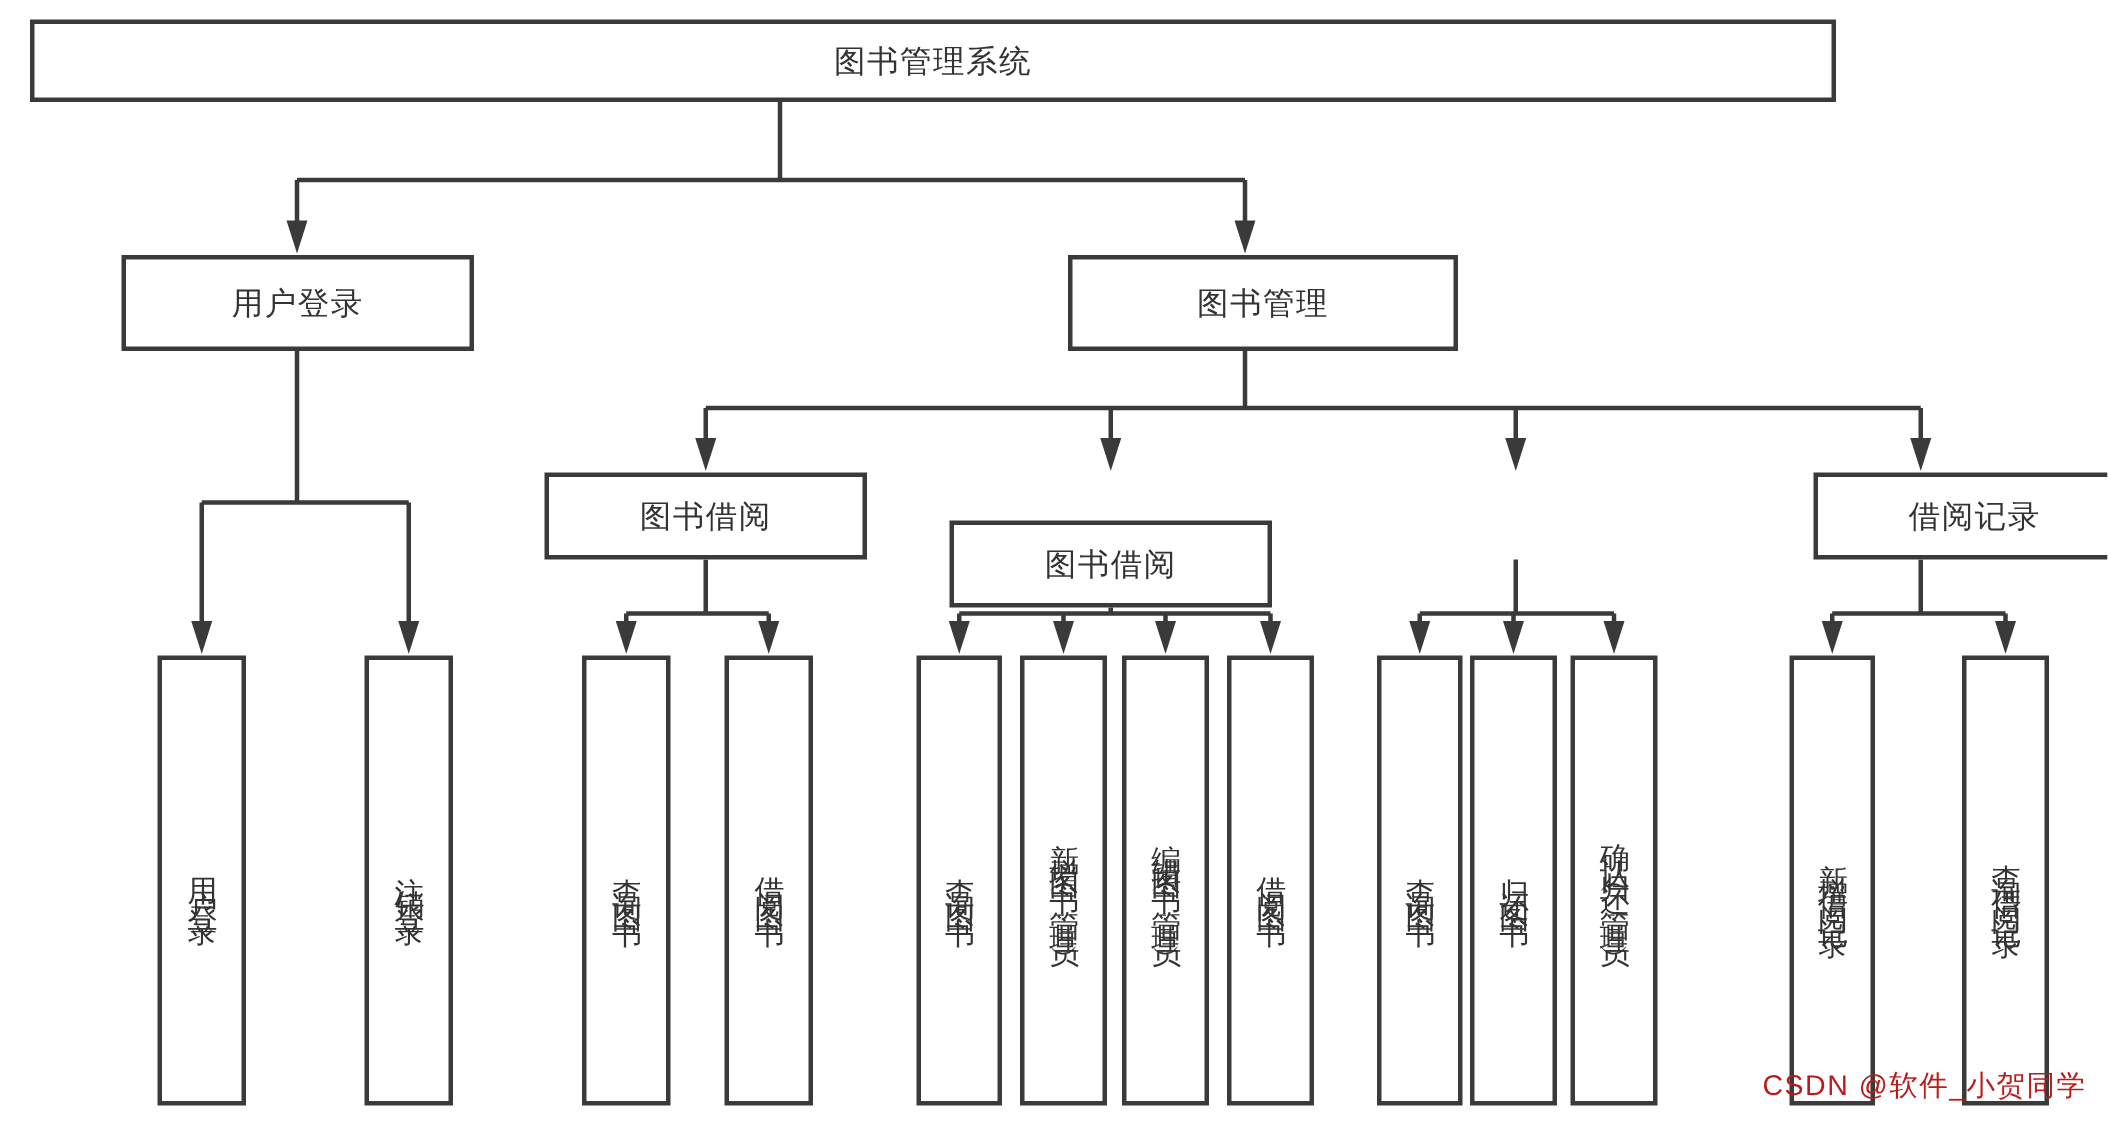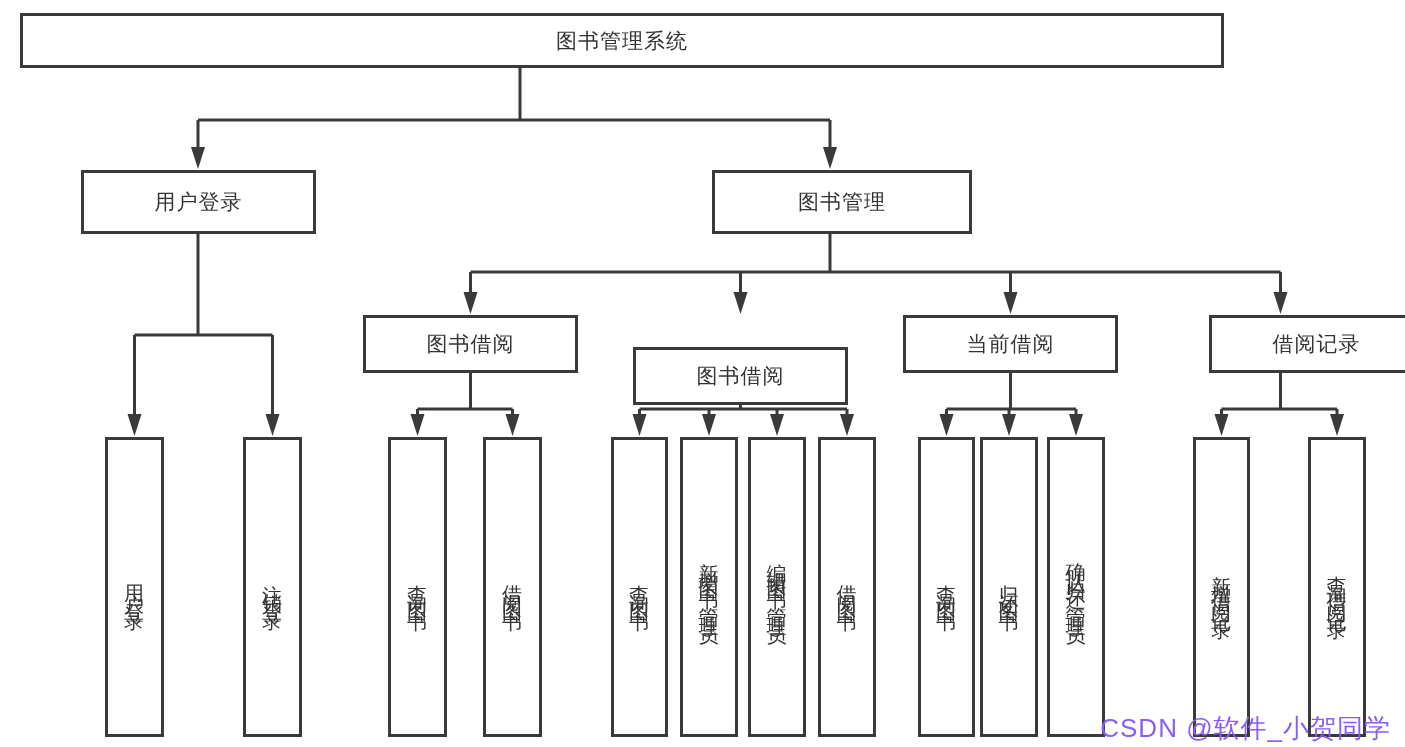--- a/index.html
+++ b/index.html
@@ -39,23 +39,23 @@
     font-size: 20px;
     letter-spacing: 9px;
     line-height: 1;
     white-space: nowrap;
     color: #333333;
   }
   #watermark {
     position: absolute;
     right: 14px;
     top: 711px;
-    font-size: 26px;
+    font-size: 19px;
     letter-spacing: 1px;
-    color: #8b5cf6;
+    color: #b91c1c;
     white-space: nowrap;
     z-index: 5;
   }
 </style>
 </head>
 <body>
 
 <div id="canvas">
 
   <svg id="connectors" viewBox="0 0 1405 747" xmlns="http://www.w3.org/2000/svg">
@@ -101,23 +101,20 @@
   <div class="box hbox" style="left:712px; top:170px; width:260px; height:64px;">
     <span>图书管理</span>
   </div>
 
   <div class="box hbox" style="left:363px; top:315px; width:215px; height:58px;">
     <span>图书借阅</span>
   </div>
   <div class="box hbox" style="left:633px; top:315px; width:215px; height:58px;margin-top:32px;">
     <span>图书借阅</span>
   </div>
-  <div class="box hbox" style="left:903px; top:315px; width:215px; height:58px;">
-    <span>当前借阅</span>
-  </div>
   <div class="box hbox" style="left:1173px; top:315px; width:215px; height:58px;margin-left:36px;">
     <span>借阅记录</span>
   </div>
 
   <div class="box vbox" style="left:105px; top:437px; width:59px; height:300px;">
     <span>用户登录</span>
   </div>
   <div class="box vbox" style="left:243px; top:437px; width:59px; height:300px;">
     <span>注销登录</span>
   </div>

